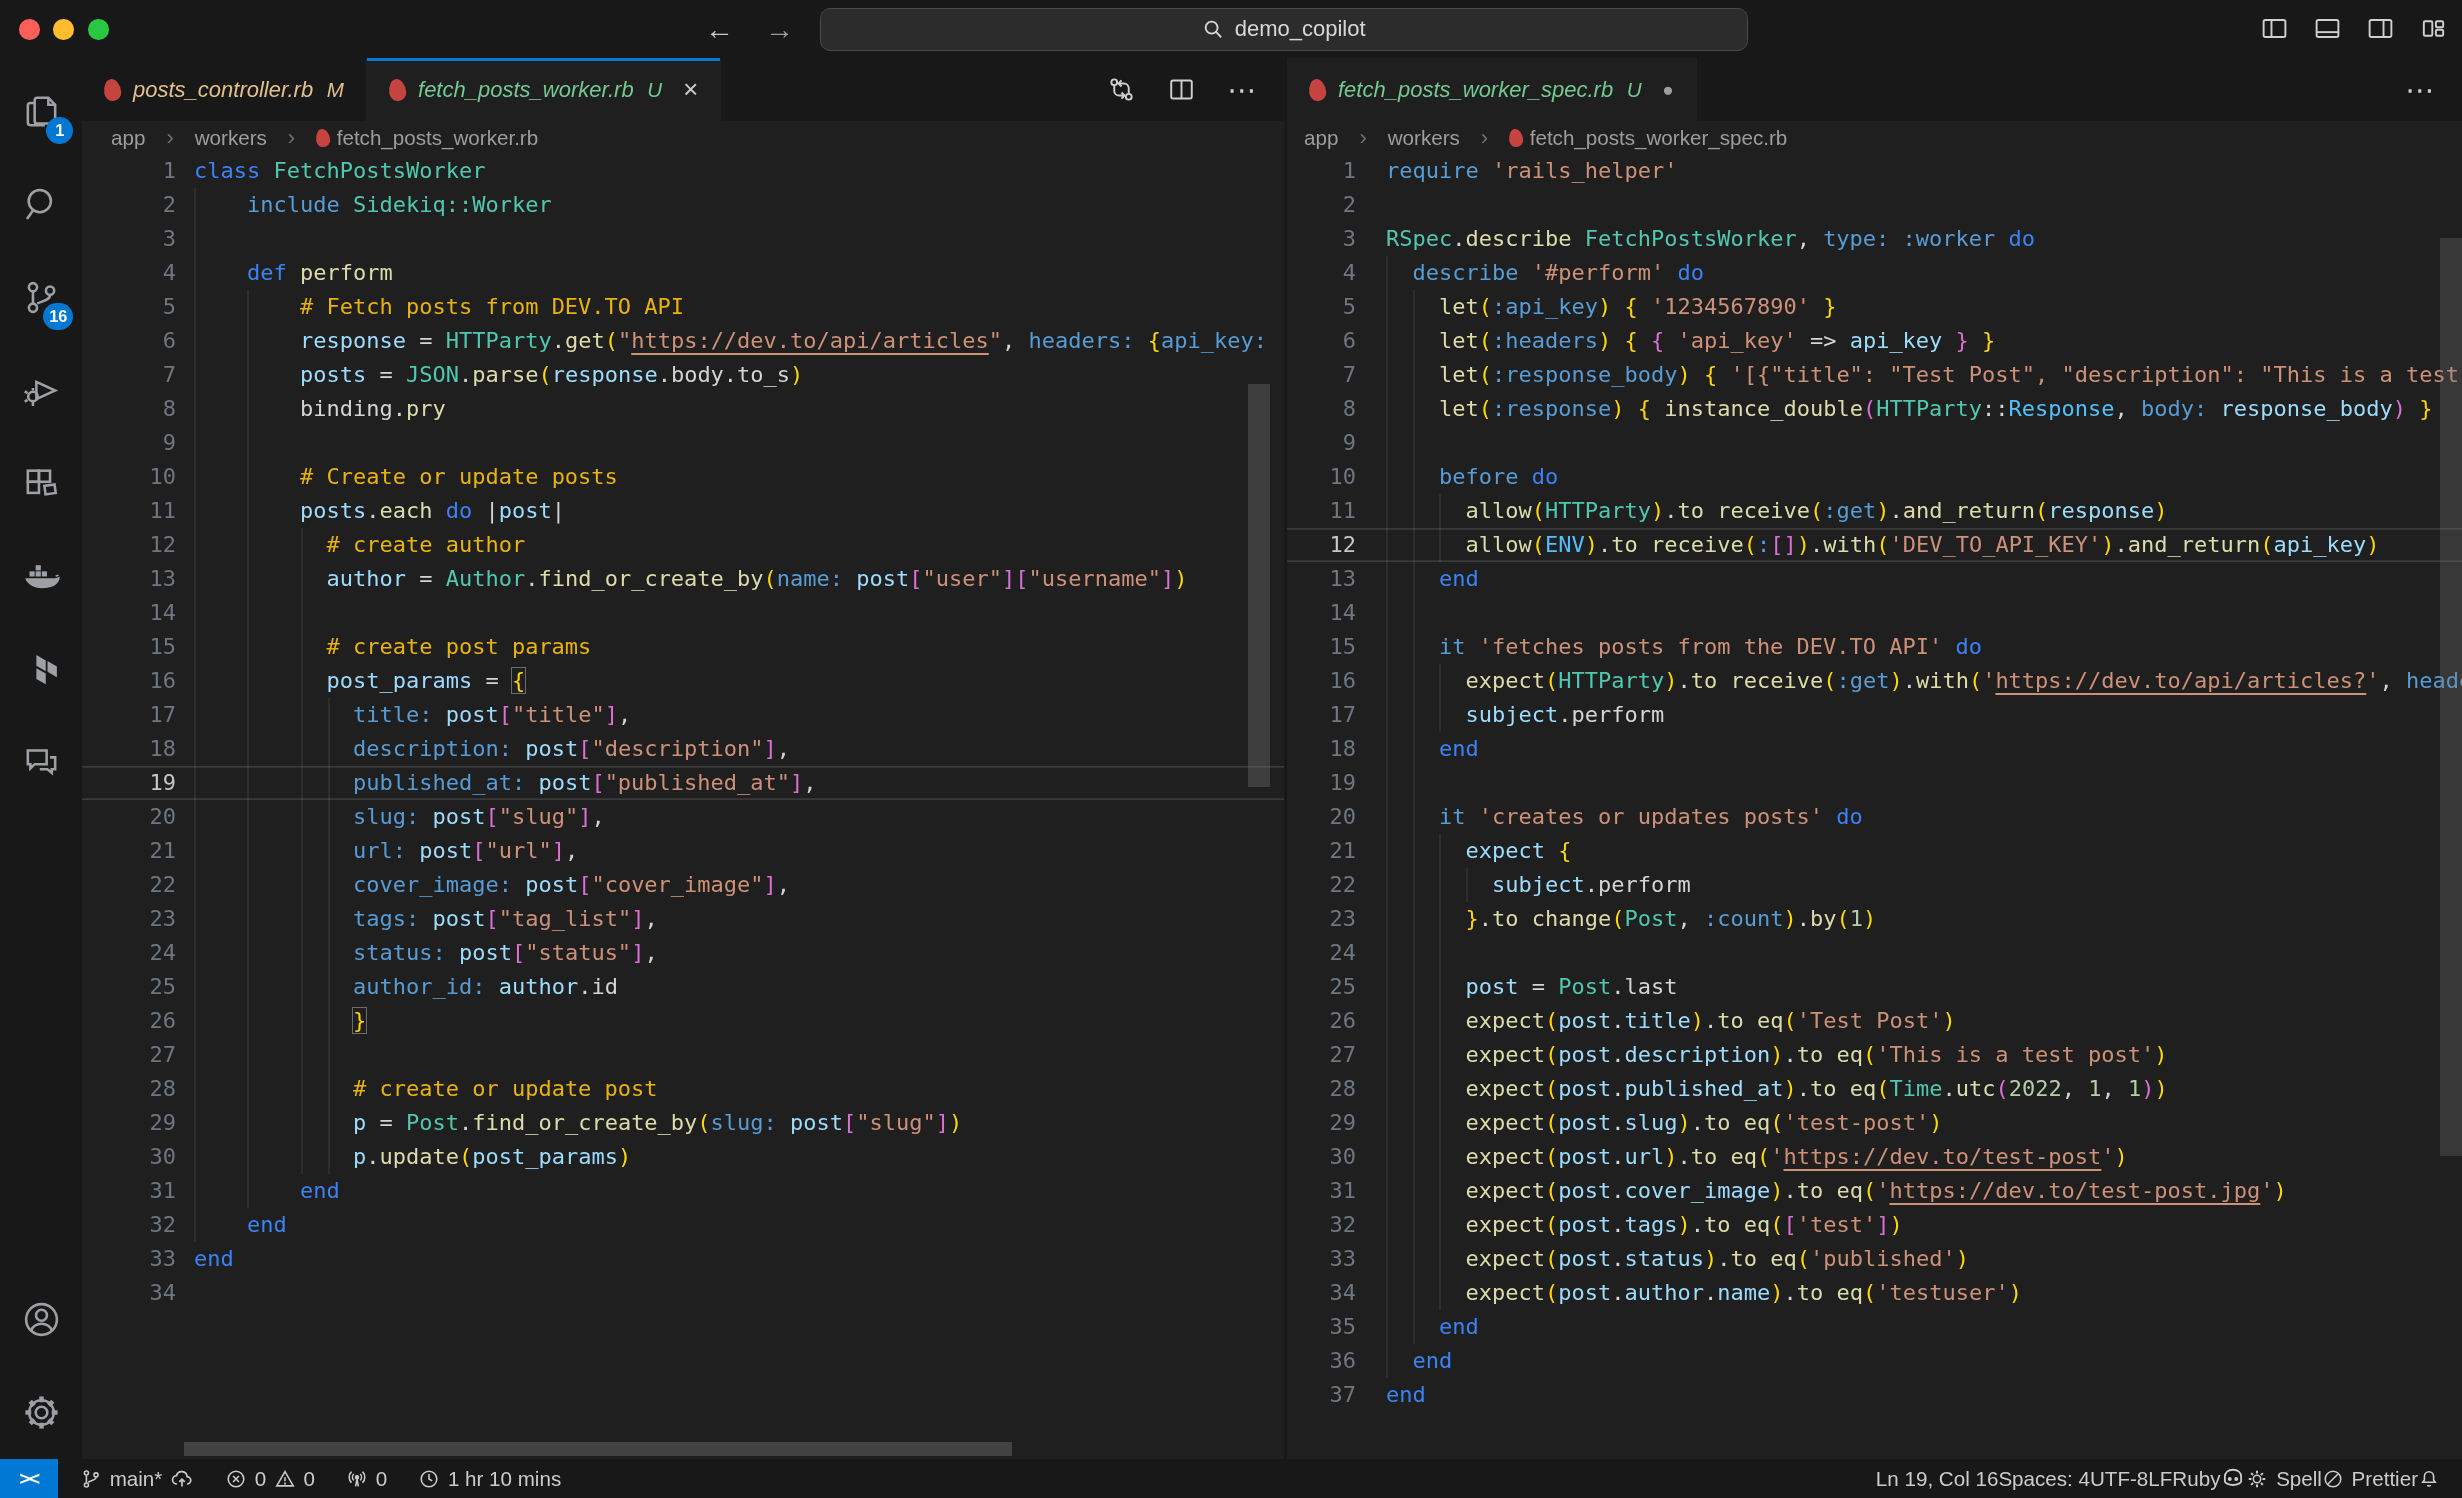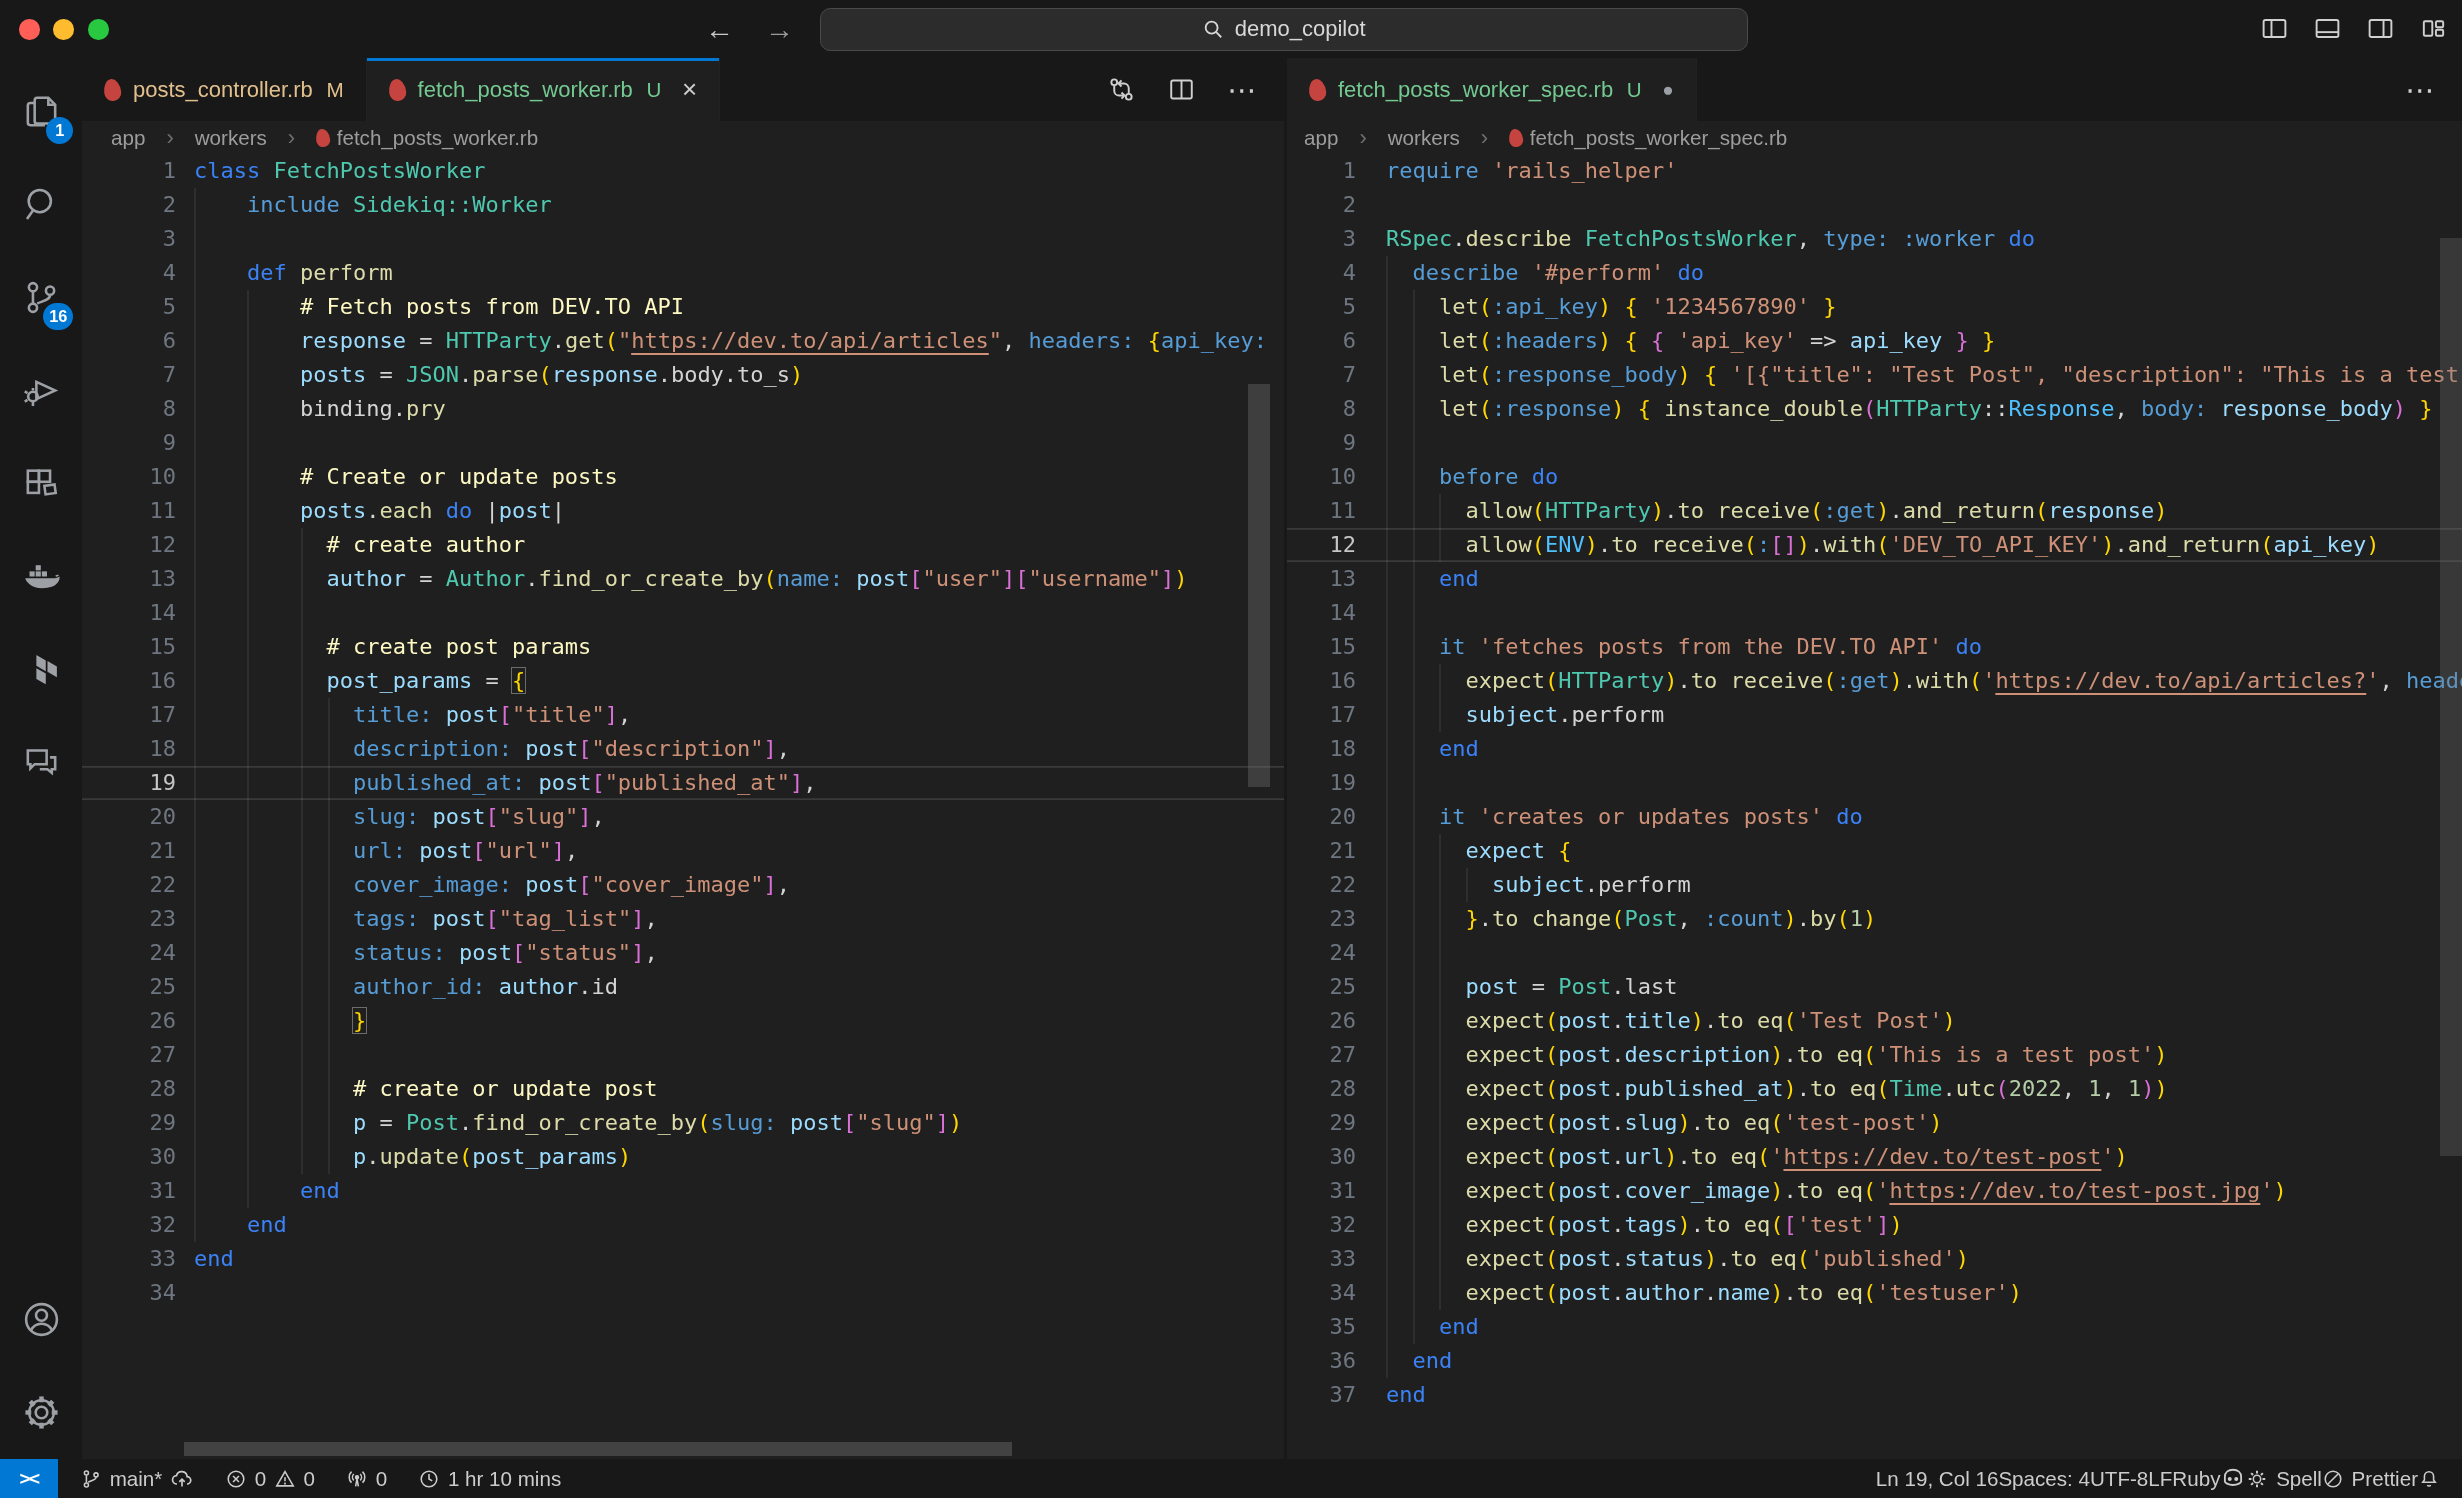--- a/index.html
+++ b/index.html
@@ -37,21 +37,21 @@
     display:flex; align-items:center; justify-content:center;
   }
   .ab-bottom { margin-top:auto; }
   
   .group { position:absolute; top:0; bottom:0; overflow:hidden; background:#1f1f1f; }
   #group1 { left:82px;  width:1202px; }
   #sash   { position:absolute; top:0; bottom:0; left:1284px; width:2.6px; background:#181818; }
   #group2 { left:1287px; right:0; }
   .tabbar { height:63px; background:#181818; display:flex; align-items:stretch; }
   .tabs { display:flex; }
-  .tab { position:relative; display:flex; align-items:center; padding:0 22px; gap:12px; font-size:22px; border-right:1.7px solid #222222; background:#181818; }
+  .tab { position:relative; display:flex; align-items:center; padding:0 22px; gap:12px; font-size:22px; border-right:1.7px solid #222222; background:#181818;font-style:italic; }
   .tab.active { background:#1f1f1f; }
   .tab.active.focused::before { content:""; position:absolute; top:0; left:0; right:0; height:3.4px; background:#0078d4; }
   .tab .gitbadge { font-size:20.6px; margin-left:1.7px; }
   .tab .closex { font-size:26px; color:#cccccc; margin-left:8.6px; }
   .tab .dirtydot { font-size:19px; color:#9aa0a6; margin-left:8.6px; }
   .mod { color:#e2c08d; } .untracked { color:#73c991; }
   .tabactions { margin-left:auto; display:flex; align-items:center; gap:31px; padding-right:26px; color:#cfcfcf; }
   .moredots { font-size:29px; color:#cfcfcf; letter-spacing:1.7px; }
   .rubyicon { width:17px; height:22px; background:#c5443f; border-radius:46% 54% 52% 48% / 60% 64% 38% 40%; transform:rotate(-6deg); flex:0 0 auto; }
   .rubyicon.small { width:13.7px; height:18px; }
@@ -68,21 +68,21 @@
   #group1 .num { width:94px; } #group2 .num { width:69px; }
   .line .txt { position:relative; z-index:2; }
   #group1 .txt { margin-left:18px; } #group2 .txt { margin-left:30px; }
   .line.cur { box-shadow: inset 0 1.7px 0 #3a3a3a, inset 0 -1.7px 0 #3a3a3a; }
   .line.cur .num { color:#c6c6c6; }
   .guide { position:absolute; top:0; bottom:0; width:1.7px; background:rgba(255,255,255,0.07); z-index:1; }
   
   .kw{color:#3b82f6} .kb{color:#569cd6} .fn{color:#dcdcaa} .var{color:#9cdcfe}
   .cls{color:#4ec9b0} .cls2{color:#4fc1ff} .str{color:#ce9178}
   .stru{color:#ce9178; text-decoration:underline; text-underline-offset:5.1px;}
-  .com{color:#fef9c3} .num-t{color:#b5cea8} .pln{color:#d4d4d4}
+  .com{color:#eab308} .num-t{color:#b5cea8} .pln{color:#d4d4d4}
   .b1{color:#ffd700} .b2{color:#da70d6}
   .bm{color:#ffd700; outline:1.7px solid rgba(150,150,150,0.65); outline-offset:-0.9px;}
   
   .vthumb { position:absolute; width:22px; background:rgba(121,121,121,0.35); z-index:5; }
   #vthumb-g1 { left:1166px; top:326px; height:403px; }
   #vthumb-g2 { right:0px; top:180px; height:918px; background:rgba(121,121,121,0.28); }
   #hthumb-g1 { position:absolute; left:102px; bottom:3.4px; width:828px; height:13.7px; background:rgba(121,121,121,0.4); z-index:5; }
   
   #statusbar { position:absolute; left:0; right:0; bottom:0; height:39px; background:#181818; display:flex; align-items:stretch; font-size:20.6px; color:#cccccc; }
   #sb-remote { width:58px; background:#0078d4; color:#fff; display:flex; align-items:center; justify-content:center; font-weight:bold; font-size:19px; letter-spacing:-1.7px; }

